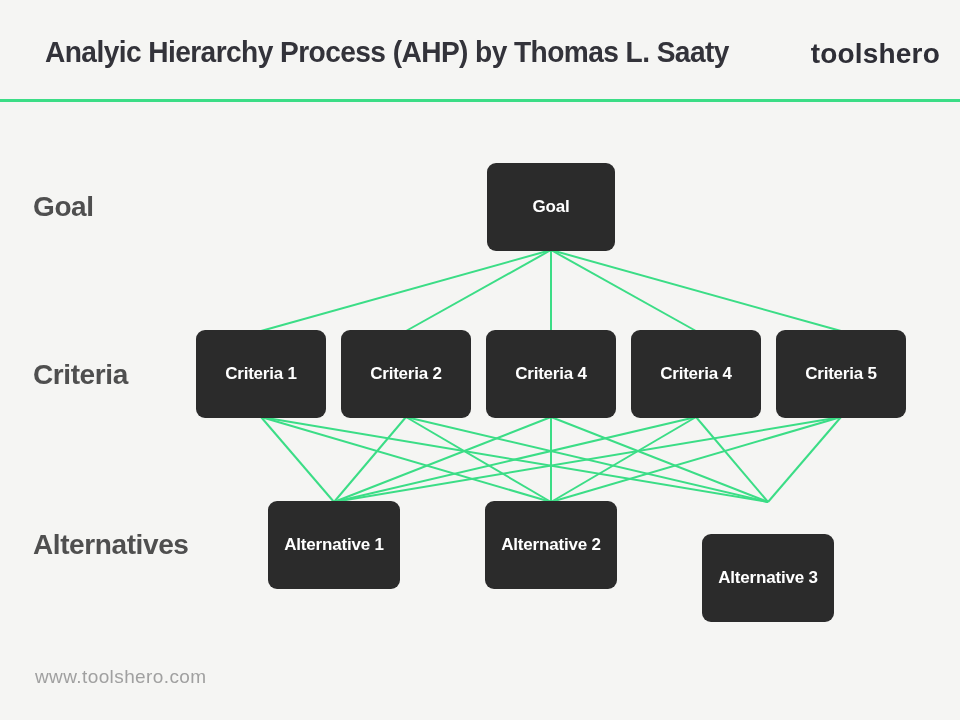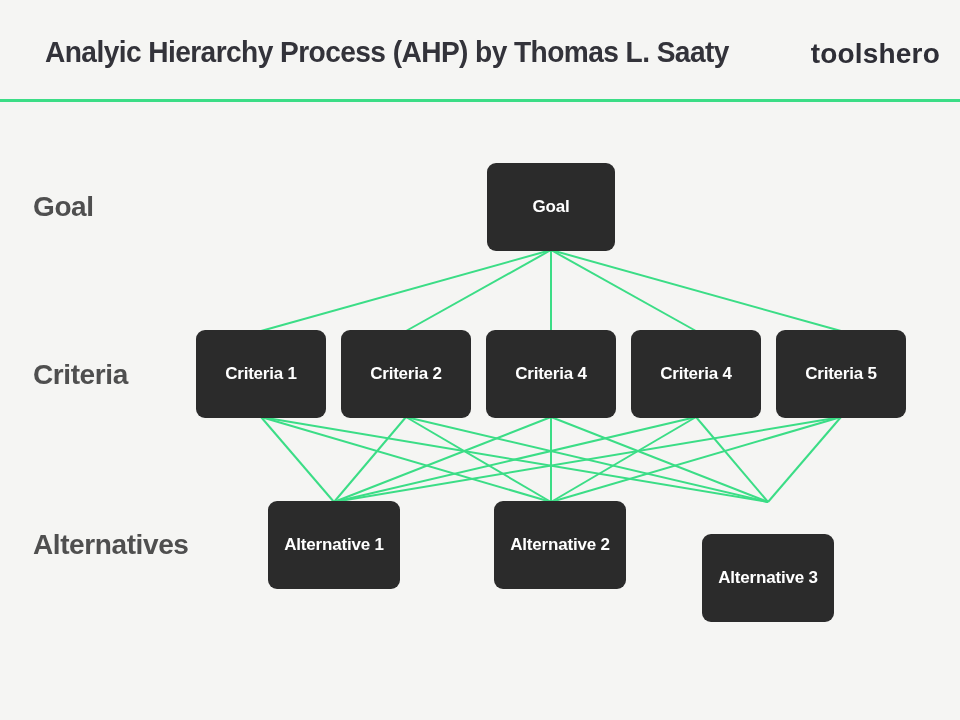--- a/index.html
+++ b/index.html
@@ -99,17 +99,18 @@
   <div class="row-label" style="top:375px">Criteria</div>
 
   <div id="nodes">
       <div class="node" style="left: 487px; top: 163px; width: 128px; height: 88px;">Goal</div>
       <div class="node" style="left: 196px; top: 330px; width: 130px; height: 88px;">Criteria 1</div>
       <div class="node" style="left: 341px; top: 330px; width: 130px; height: 88px; text-align: center;">Criteria 2</div>
       <div class="node" style="left: 486px; top: 330px; width: 130px; height: 88px;">Criteria 4</div>
       <div class="node" style="left: 631px; top: 330px; width: 130px; height: 88px;">Criteria 4</div>
       <div class="node" style="left: 776px; top: 330px; width: 130px; height: 88px;">Criteria 5</div>
       <div class="node" style="left: 268px; top: 501px; width: 132px; height: 88px; text-align: right;">Alternative 1</div>
-      <div class="node" style="left: 485px; top: 501px; width: 132px; height: 88px; margin-left: 9px;">Alternative 2</div>
+      <div class="node" style="left: 485px; top: 501px; width: 132px; height: 88px;">Alternative 2</div>
       <div class="node" style="left: 702px; top: 501px; width: 132px; height: 88px; margin-top: 33px;">Alternative 3</div>
     </div>
 
+  <div class="footer">www.toolshero.com</div>
 </div>
 
 </body></html>

